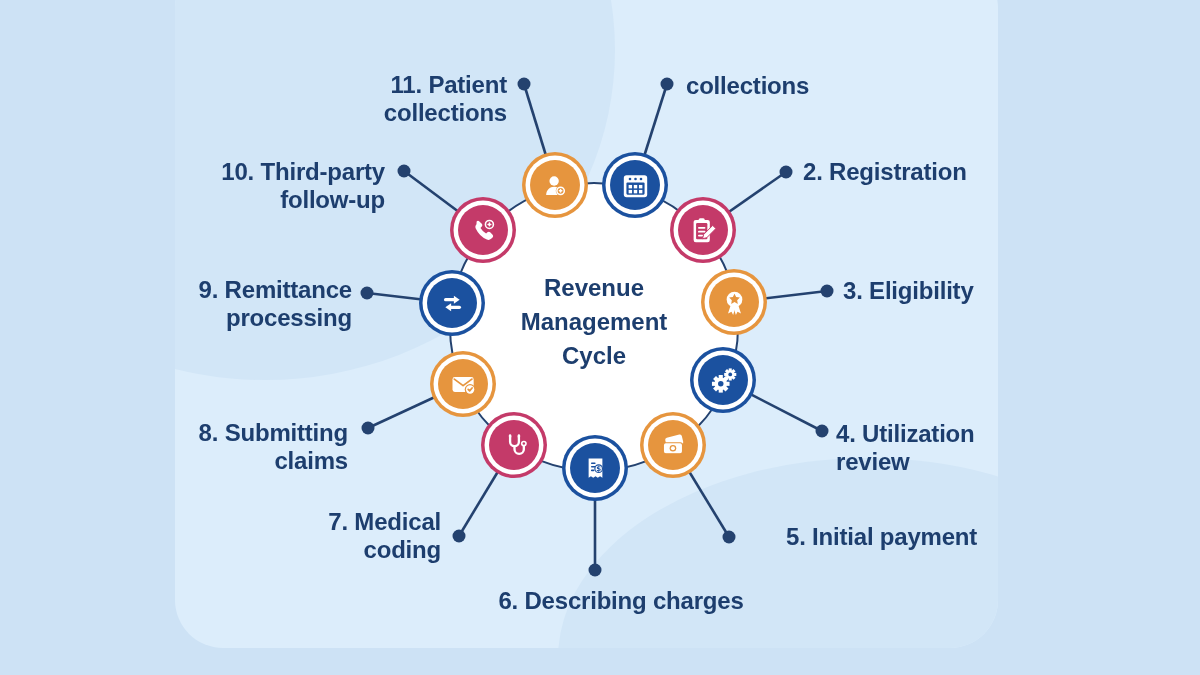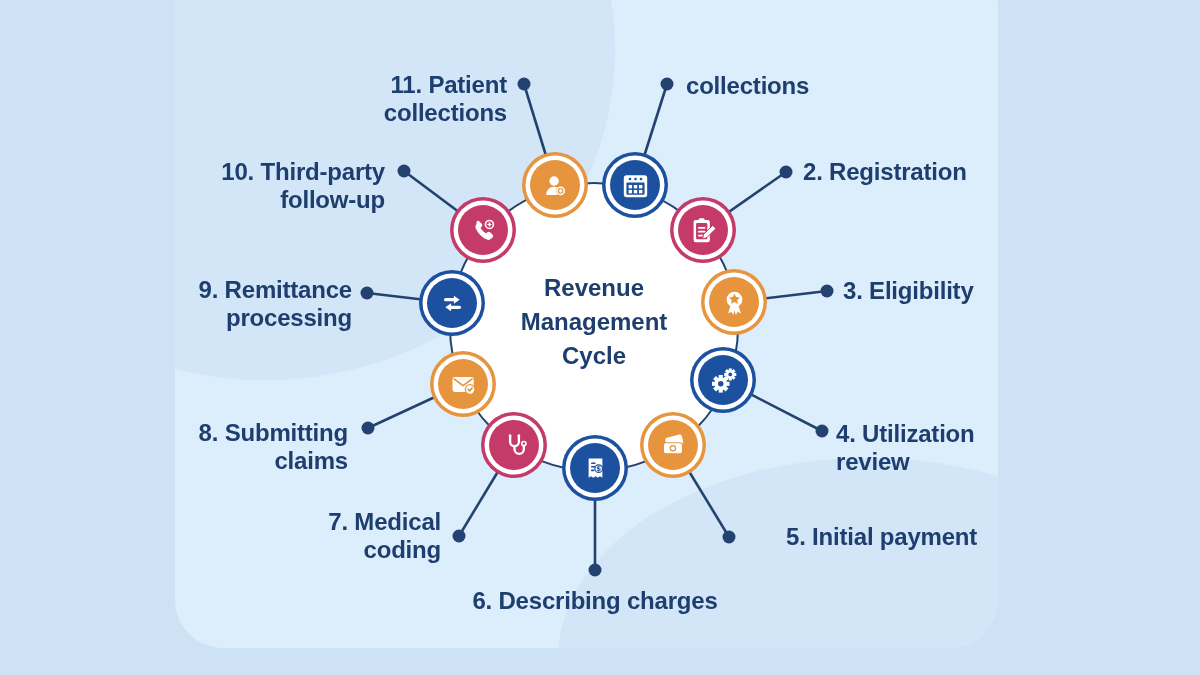--- a/index.html
+++ b/index.html
@@ -36,21 +36,21 @@
   .glyph{display:flex;align-items:center;justify-content:center;}
   .glyph svg{width:33px;height:33px;display:block;}
   .step-label{
     position:absolute;color:var(--navy_text,#1d3e6e);font-weight:bold;
     font-size:24px;line-height:28px;z-index:3;white-space:nowrap;
     letter-spacing:-0.2px;
   }
   .step-label span{display:block;}
   .align-left{text-align:left;}
   .align-right{text-align:right;}
-  .align-center{text-align:right;transform:translateX(-50%);}
+  .align-center{text-align:right;transform:translateX(-50%);margin-left:26px;}
 </style>
 </head>
 <body>
 
 <div class="canvas">
   <div class="bg-panel">
     <div class="bg-blob blob-topleft"></div>
     <div class="bg-blob blob-bottomright"></div>
   </div>
 

